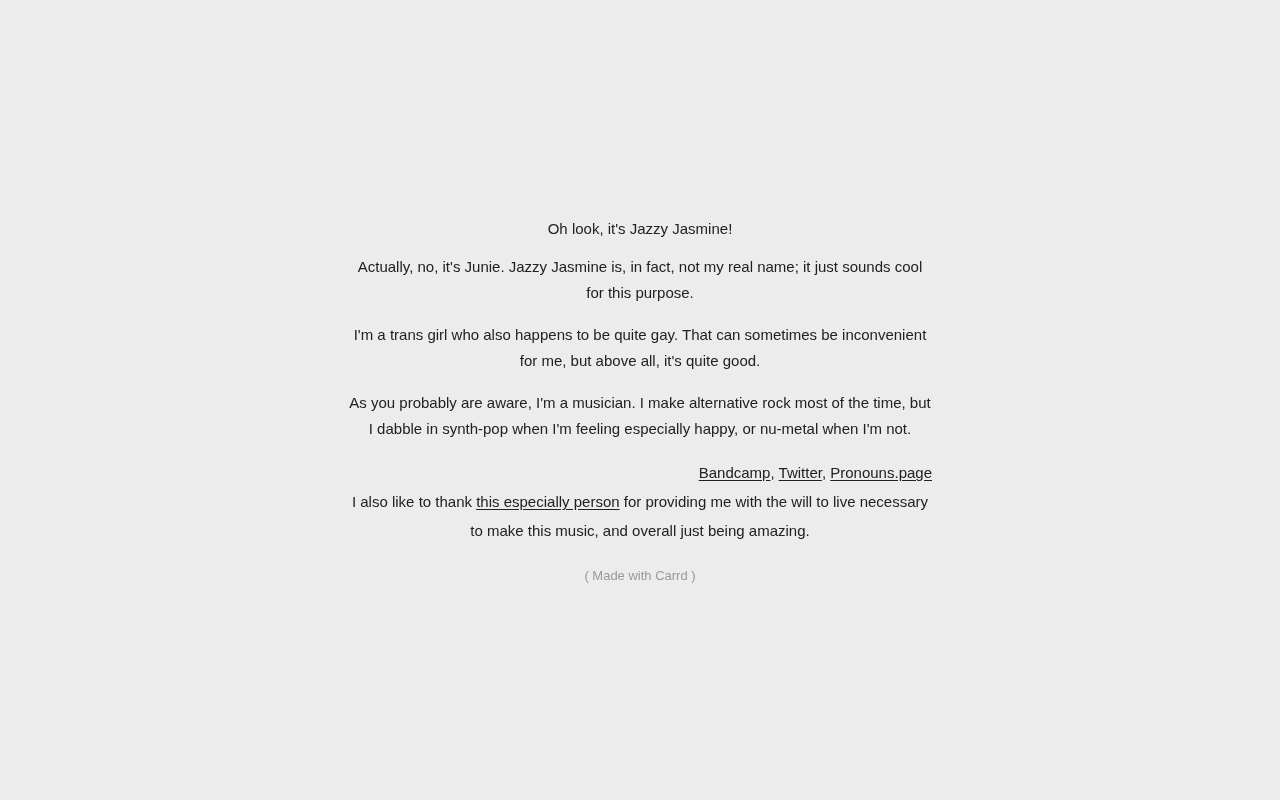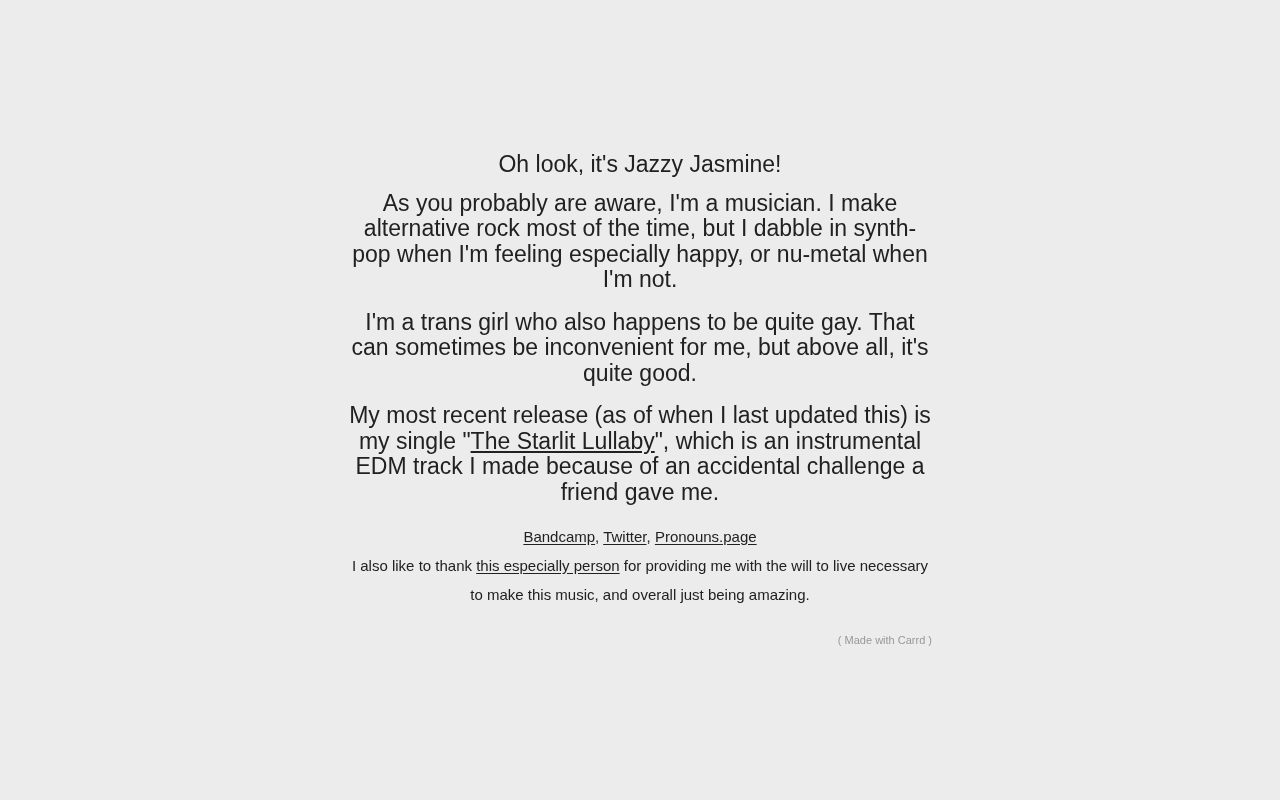--- a/index.html
+++ b/index.html
@@ -15,71 +15,71 @@
     justify-content: center;
     font-family: "Liberation Sans", "DejaVu Sans", sans-serif;
     -webkit-font-smoothing: antialiased;
   }
   .content {
     width: 584px;
     text-align: center;
     color: #212123;
   }
   .para {
-    font-size: 23px;
+    font-size: 15px;
     line-height: 25.5px;
     margin: 0 0 17px 0;
     font-weight: 400;
   }
   .para:first-child {
     margin-bottom: 13px;
   }
   a.inline-link {
     color: inherit;
     text-decoration: underline;
     text-underline-offset: 2px;
     cursor: pointer;
   }
   .social-block {
     font-size: 15px;
     line-height: 29px;
     margin-top: 5px;
   }
   .social-links-line {
     display: block;
+    text-align: right;
   }
   .thanks-line {
     display: block;
   }
   .carrd-footer {
     margin-top: 23px;
-    font-size: 11px;
+    font-size: 13px;
     line-height: 16px;
     color: #989898;
-    text-align: right;
   }
   .carrd-footer a {
     color: inherit;
     text-decoration: none;
     cursor: pointer;
   }
 </style>
 </head>
 <body>
 
 <main class="content">
 
   <p class="para">Oh look, it's Jazzy Jasmine!</p>
 
+  <p class="para">Actually, no, it's Junie. Jazzy Jasmine is, in fact, not my real name; it just sounds cool for this purpose.</p>
+
+  <p class="para">I'm a trans girl who also happens to be quite gay. That can sometimes be inconvenient for me, but above all, it's quite good.</p>
 
   <p class="para">As you probably are aware, I'm a musician. I make alternative rock most of the time, but I dabble in synth-pop when I'm feeling especially happy, or nu-metal when I'm not.</p>
 
-  <p class="para">I'm a trans girl who also happens to be quite gay. That can sometimes be inconvenient for me, but above all, it's quite good.</p>
-
-  <p class="para"><span>My most recent release (as of when I last updated this) is my single "</span><a class="inline-link">The Starlit Lullaby</a><span>", which is an instrumental EDM track I made because of an accidental challenge a friend gave me.</span></p>
 
   <div class="social-block">
     <span class="social-links-line"><a class="inline-link">Bandcamp</a><span>, </span><a class="inline-link">Twitter</a><span>, </span><a class="inline-link">Pronouns.page</a></span>
     <span class="thanks-line"><span>I also like to thank </span><a class="inline-link">this especially person</a><span> for providing me with the will to live necessary to make this music, and overall just being amazing.</span></span>
   </div>
 
   <div class="carrd-footer">
     <a>( Made with Carrd )</a>
   </div>
 

